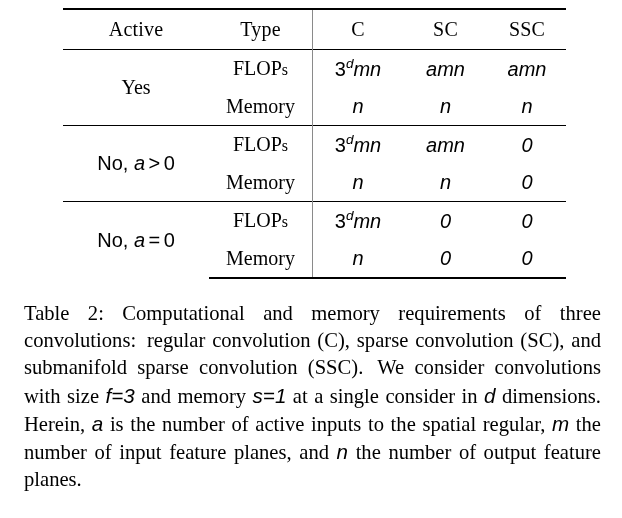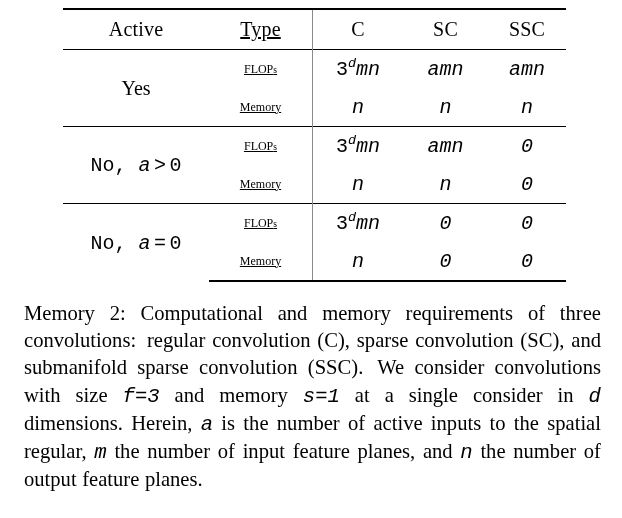--- a/index.html
+++ b/index.html
@@ -38,21 +38,21 @@
     vertical-align: middle;
   }
 
   
   .rule-top    { border-top: 2.6px solid #000; }
   .rule-mid    { border-top: 1.1px solid #000; }
   .rule-bottom { border-bottom: 2.6px solid #000; }
 
   
   .col-active { width: 146px; }
-  .col-type   { width: 103px; text-decoration: underline; }
+  .col-type   { width: 103px; }
   .col-c      { width: 90px; }
   .col-sc     { width: 85px; }
   .col-ssc    { width: 78px; }
 
   
   .hdr-cell {
     font-weight: bold;
     font-size: 20px;
     text-align: center;
     height: 39px;
@@ -66,37 +66,37 @@
   .vsep { border-left: 1.4px solid #8a8a8a; }
 
   
   .active-cell {
     text-align: center;
     font-size: 20px;
     padding-right: 6px;
   }
   .type-cell {
     text-align: center;
-    font-size: 12px;
+    font-size: 20px;
     height: 37px;
     line-height: 37px;
     padding-right: 10px;
     white-space: nowrap;
   }
   .num-cell {
     text-align: center;
     font-size: 20px;
     height: 37px;
     line-height: 37px;
     white-space: nowrap;
   }
 
   
   .math {
-    font-family: Liberation Mono, monospace;
+    font-family: Liberation Sans, sans-serif;
     font-style: italic;
     font-size: 20px;
     white-space: nowrap;
   }
   .math .up { font-style: normal; }
   .math .op {
     font-style: normal;
     padding: 0 3.5px;
   }
   .math .num { font-style: normal; }
@@ -240,21 +240,21 @@
         </td>
         <td class="num-cell rule-bottom col-ssc">
           <span class="math num">0</span>
         </td>
       </tr>
     </tbody>
   </table>
 </div>
 
 <div class="caption">
-  <span>Memory 2:</span>
+  <span>Table 2:</span>
   <span>Computational and memory requirements of three convolutions:</span><span class="sentence-gap"></span>
   <span>regular convolution (C), sparse convolution (SC), and submanifold sparse convolution (SSC).</span><span class="sentence-gap"></span>
   <span>We consider convolutions with size</span>
   <span class="math">f</span><span class="math op">=</span><span class="math num">3</span>
   <span>and memory</span>
   <span class="math">s</span><span class="math op">=</span><span class="math num">1</span>
   <span>at a single consider in</span>
   <span class="math">d</span>
   <span>dimensions. Herein,</span>
   <span class="math">a</span>

